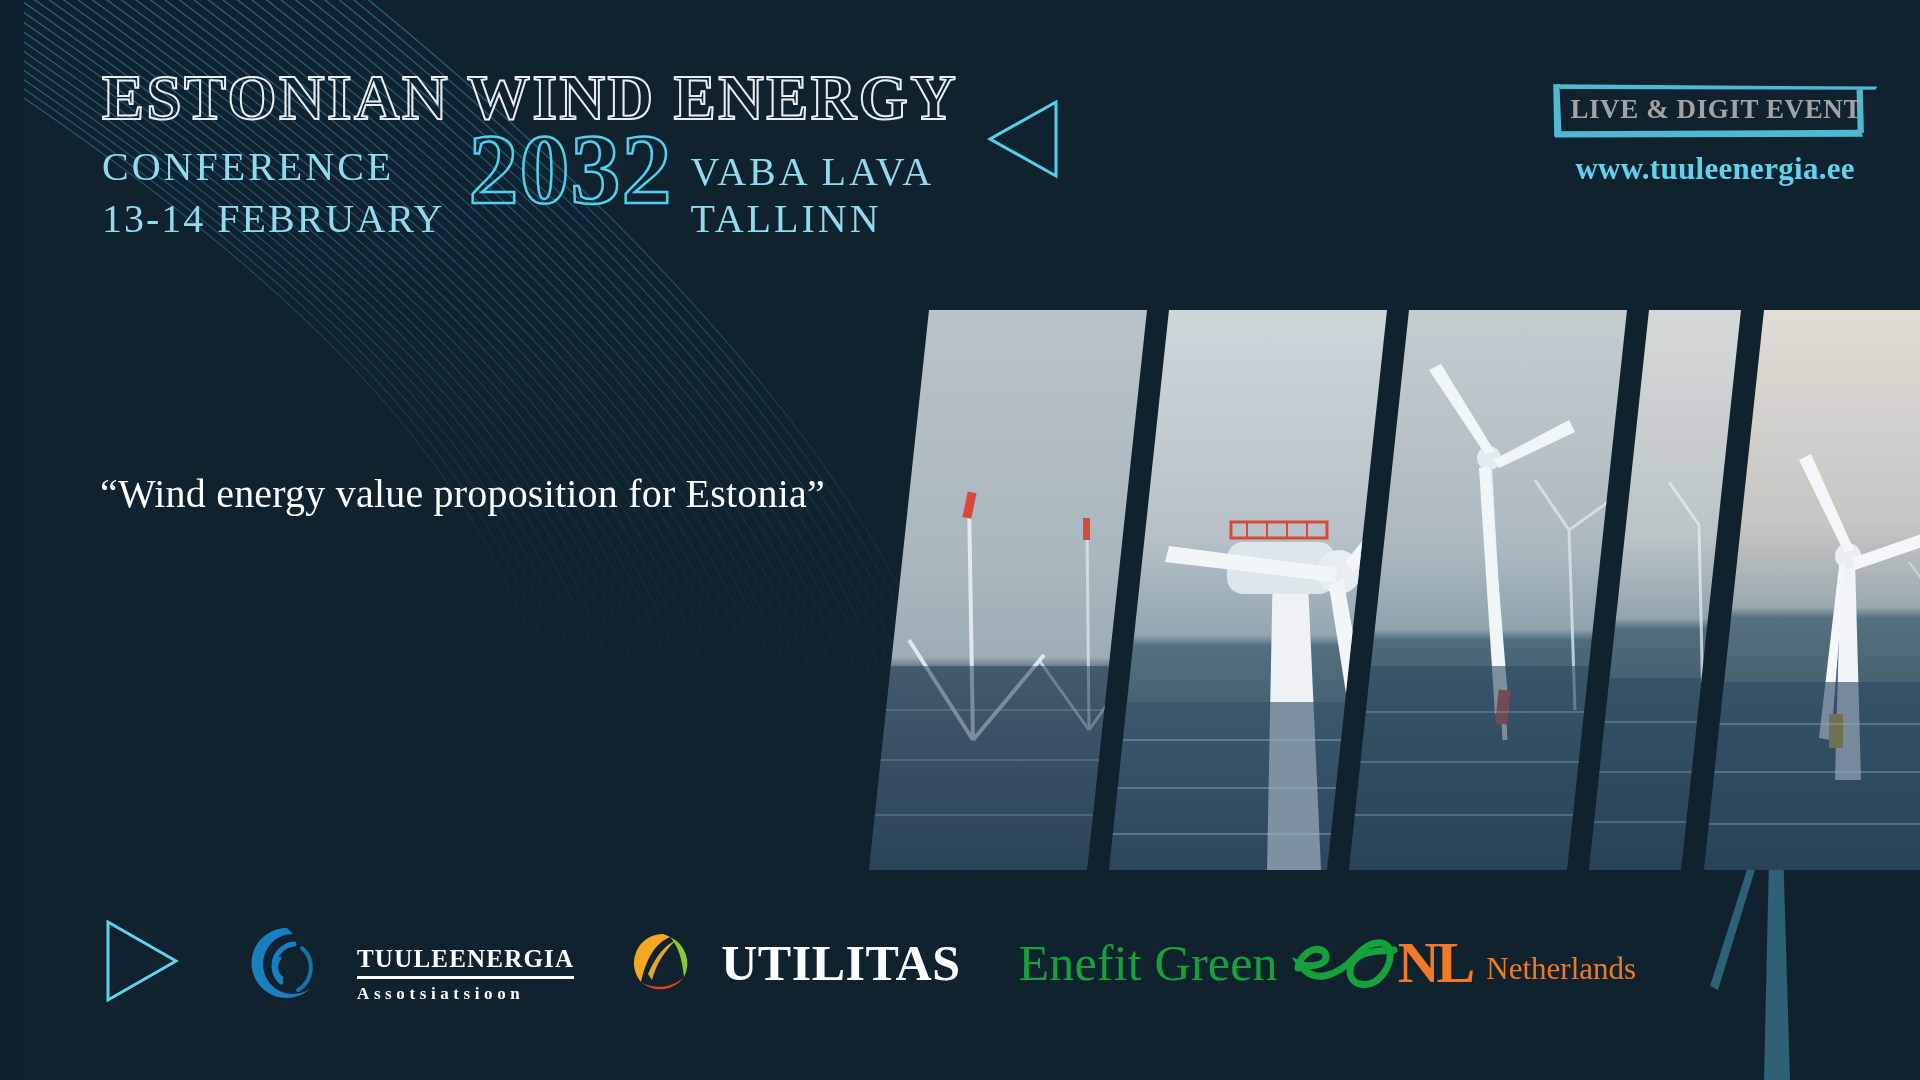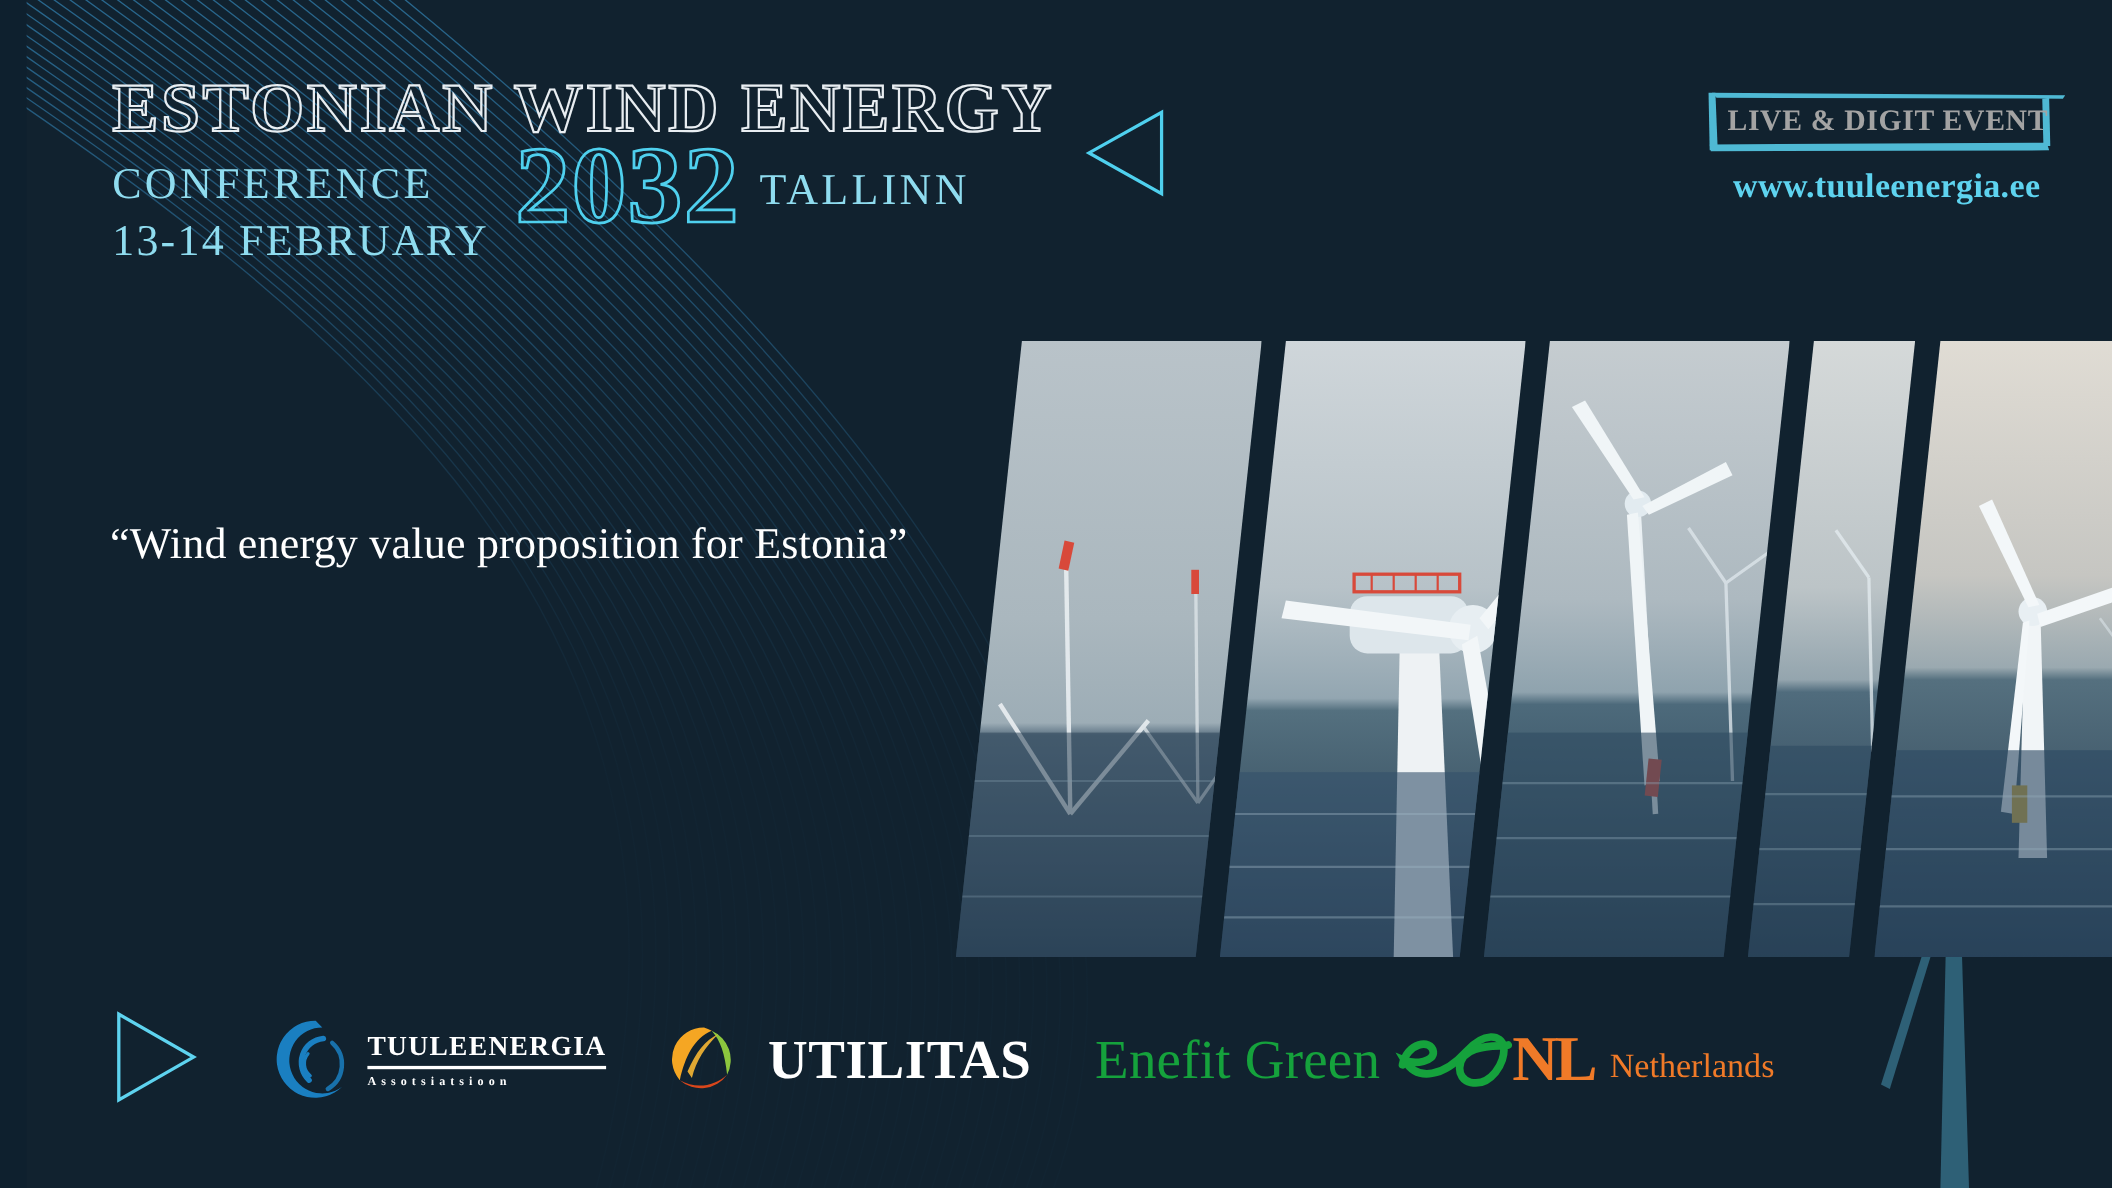--- a/index.html
+++ b/index.html
@@ -184,29 +184,29 @@
     height: 110px;
     display: flex;
     align-items: center;
     gap: 0;
     z-index: 6;
   }
   .sp-item { display: flex; align-items: center; }
 
   .sp-arrow { margin-right: 66px; }
 
-  .tuule { display: flex; align-items: center; gap: 6px; margin-right: 56px; }
+  .tuule { display: flex; align-items: flex-end; gap: 29px; margin-right: 56px; }
   .tuule-text { display: flex; flex-direction: column; }
   .tuule-name {
     font-size: 25px; font-weight: 700; color:#ffffff;
     letter-spacing: 1.2px; padding-bottom: 3px;
     border-bottom: 3px solid #ffffff;
   }
   .tuule-sub {
-    font-size: 11px; font-weight: 700; color:#ffffff;
+    font-size: 17px; font-weight: 700; color:#ffffff;
     letter-spacing: 4.6px; padding-top: 5px;
   }
 
   .utilitas { display:flex; align-items:center; gap: 25px; margin-right: 58px; }
   .utilitas-name {
     font-size: 50px; font-weight: 700; color:#ffffff; letter-spacing: 0.5px;
   }
 
   .nl { display:flex; align-items: flex-end; gap: 14px; margin-right: 40px; }
   .nl-mark { font-size: 58px; font-weight: 700; color:#f07a28; letter-spacing:-3px; line-height:1; }
@@ -280,20 +280,21 @@
       </span>
     </div>
 
     <div class="subtitle-row">
       <div class="sub-left">
         <span class="conference">CONFERENCE</span>
         <span class="dates">13-14 FEBRUARY</span>
       </div>
       <div class="year">2032</div>
       <div class="venue">
+        <div>VABA LAVA</div>
         <div>TALLINN</div>
       </div>
     </div>
   </div>
 
   <div class="badge-block">
     <div class="badge-frame">
       <svg viewBox="0 0 320 74" preserveAspectRatio="none" aria-hidden="true">
         <path d="M8,3 L316,6 L314,10 L12,9 Z" fill="#4fb9d4"></path>
         <path d="M5,3 L11,3 L13,70 L6,71 Z" fill="#4fb9d4"></path>

